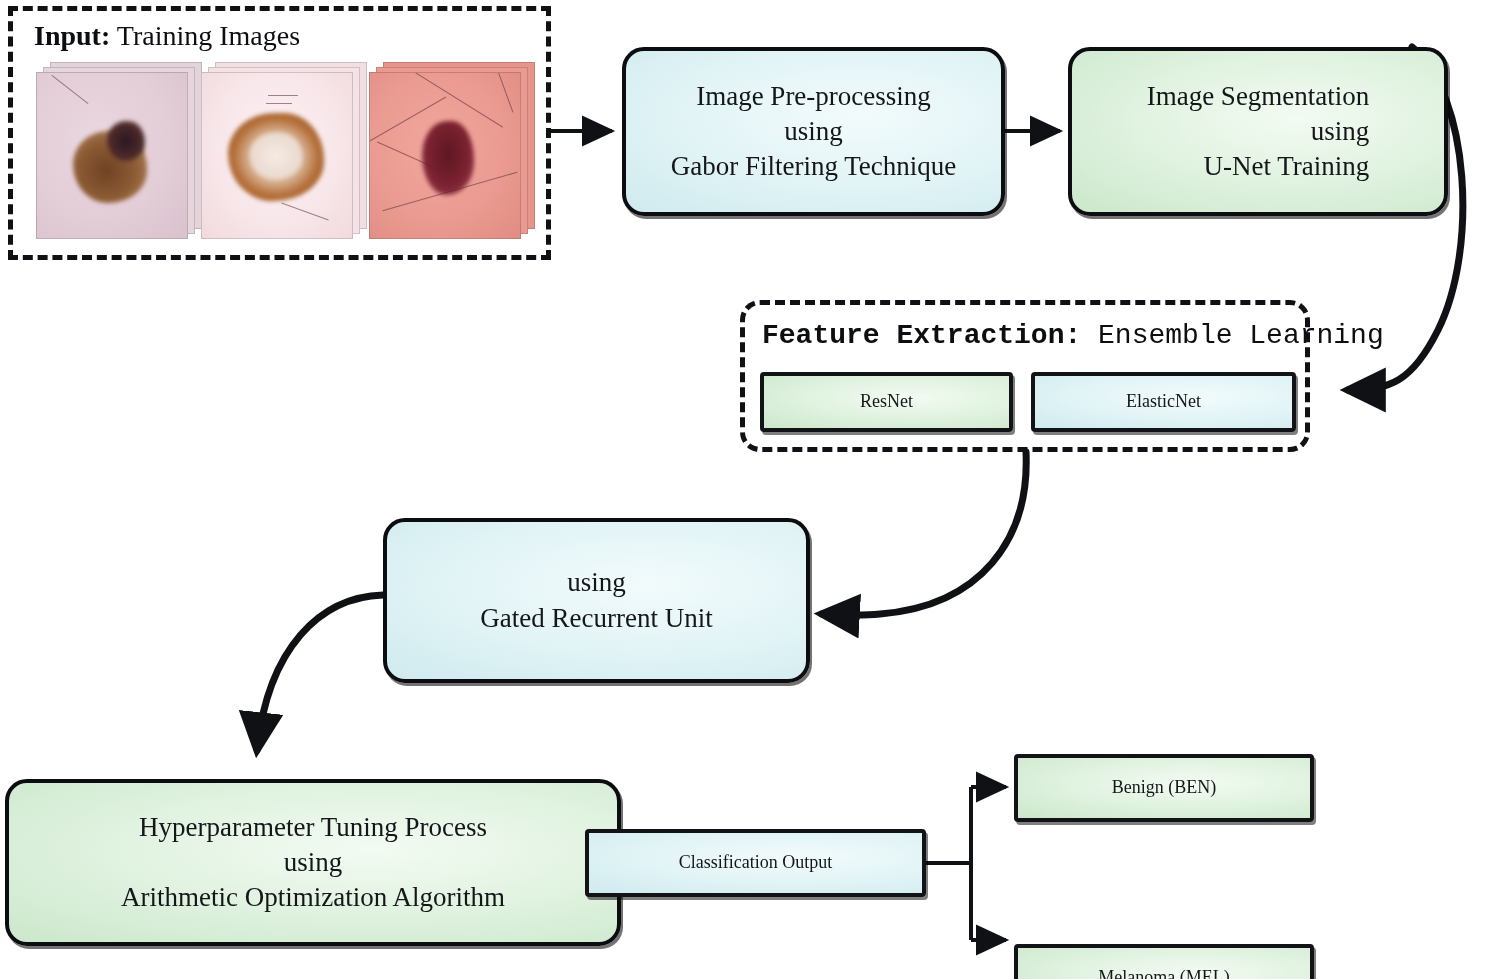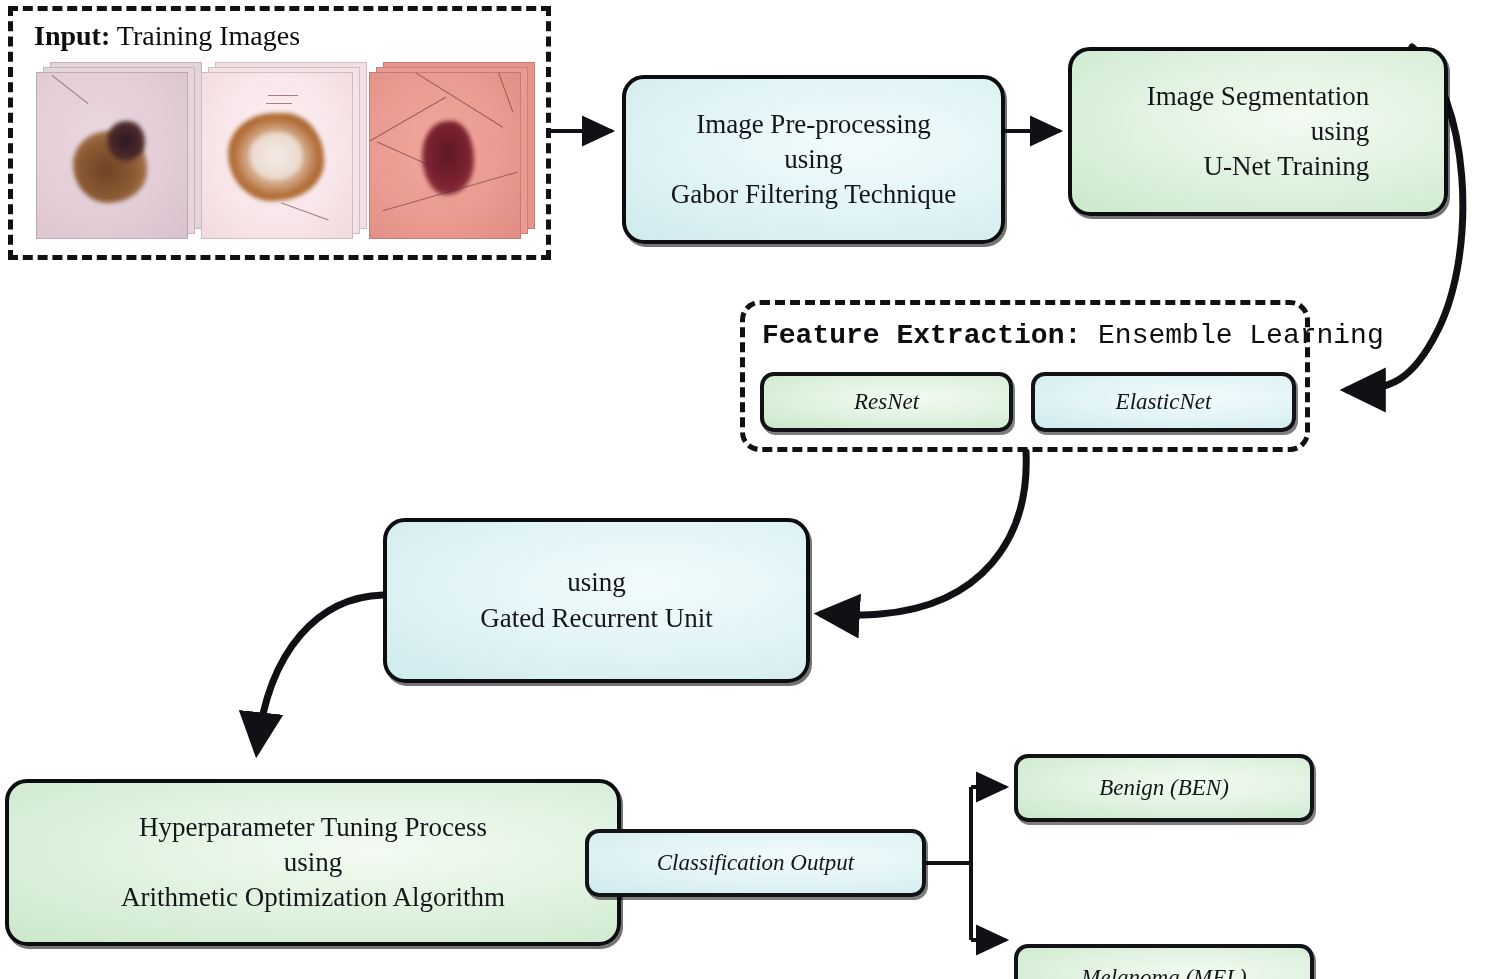--- a/index.html
+++ b/index.html
@@ -37,24 +37,23 @@
   }
   .blue {
     background: radial-gradient(ellipse 120% 110% at 62% 40%, #f2fbfc 0%, #e2f4f6 38%, #cfeaee 75%, #c3e4ea 100%);
   }
   .green {
     background: radial-gradient(ellipse 120% 110% at 60% 42%, #f3fbf2 0%, #e0f2e0 36%, #c9e6c9 76%, #bcdfbd 100%);
   }
   
   .flat {
     border: 4px solid #121317;
-    border-radius: 14px;
-    font-size: 23px;
+    border-radius: 4px;
+    font-size: 18px;
     box-shadow: 2px 3px 0 rgba(0,0,0,0.5);
-    font-style: italic;
   }
   
   .dashed {
     position: absolute;
     box-sizing: border-box;
     border: 5px dashed #101114;
     background: transparent;
     z-index: 2;
   }
   .dashed-round { border-radius: 20px; }
@@ -180,21 +179,21 @@
         <div class="lesion" style="left:52px; top:48px; width:52px; height:74px; background:radial-gradient(ellipse at 50% 45%, #5d1622 0%, #7c2230 55%, #93394a 82%, rgba(150,80,90,0.25) 100%);"></div>
         <div class="hair" style="left:-8px; top:46px; width:90px; transform:rotate(-30deg);"></div>
         <div class="hair" style="left:22px; top:22px; width:120px; transform:rotate(32deg);"></div>
         <div class="hair" style="left:10px; top:118px; width:140px; transform:rotate(-16deg);"></div>
         <div class="hair" style="left:96px; top:6px; width:70px; transform:rotate(70deg);"></div>
         <div class="hair" style="left:4px; top:84px; width:76px; transform:rotate(24deg);"></div>
       </div>
     </div>
   </div>
 
-  <div class="node proc blue" style="left:622px; top:47px; width:383px; height:169px;margin-top:28px;">
+  <div class="node proc blue" style="left:622px; top:47px; width:383px; height:169px;">
     <div>
       <div>Image Pre-processing</div>
       <div>using</div>
       <div>Gabor Filtering Technique</div>
     </div>
   </div>
 
   <div class="node proc green" style="left:1068px; top:47px; width:380px; height:169px;text-align:right;">
     <div>
       <div>Image Segmentation</div>

